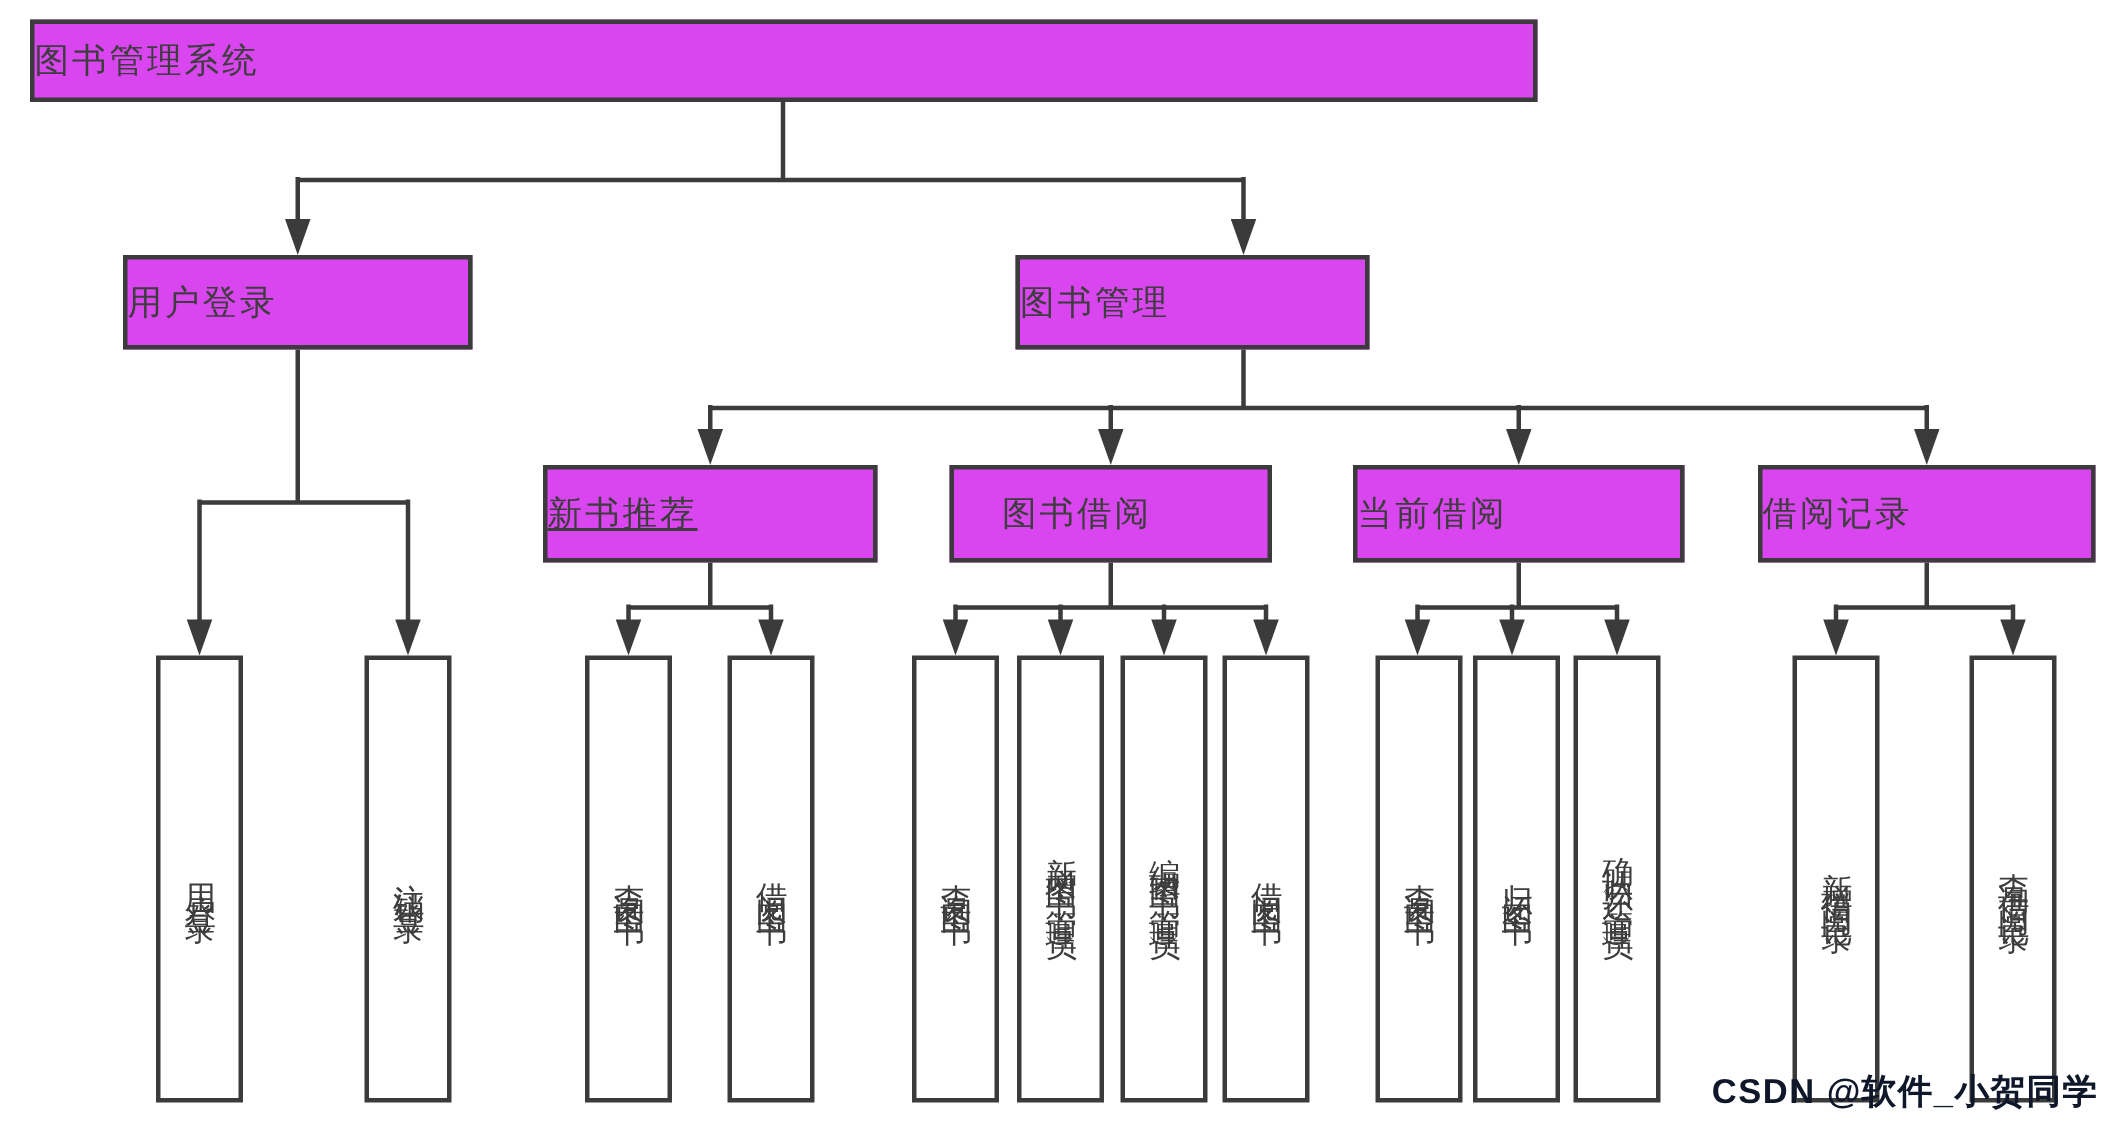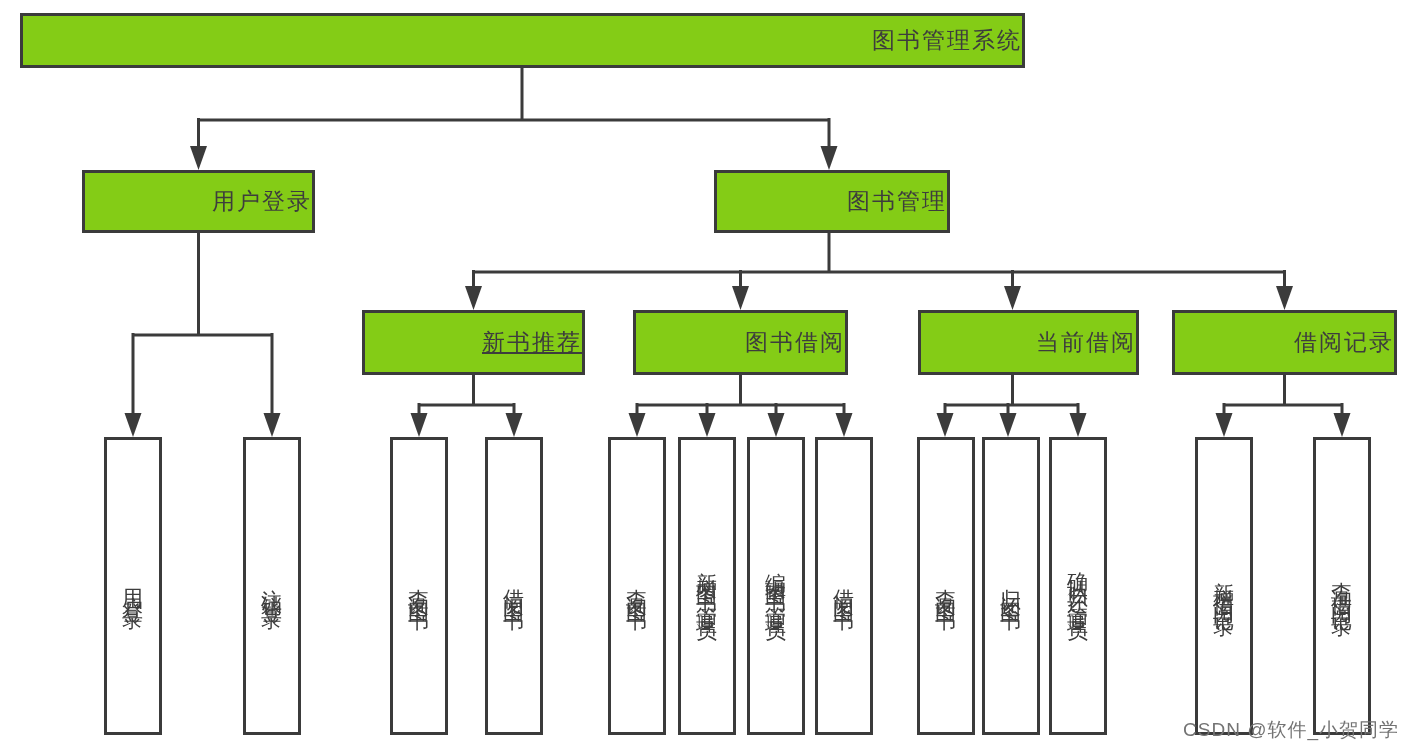--- a/index.html
+++ b/index.html
@@ -12,34 +12,34 @@
     overflow: hidden;
   }
   .wires {
     position: absolute;
     left: 0; top: 0;
     width: 1405px; height: 747px;
   }
   .box {
     position: absolute;
     box-sizing: border-box;
-    background: #84cc16;
+    background: #d946ef;
     border: 3px solid #3b3b3b;
     display: flex;
     align-items: center;
-    justify-content: flex-end;
+    justify-content: flex-start;
     color: #3d3d3d;
   }
   .hbox { font-size: 23px; letter-spacing: 2px; }
   .root-box { left: 20px;  top: 13px;  width: 1005px; height: 55px; }
   .n-user-login    { left: 82px;   top: 170px; width: 233px; height: 63px; }
-  .n-book-mgmt     { left: 714px;  top: 170px; width: 236px; height: 63px; padding-left: 48px; }
+  .n-book-mgmt     { left: 677px;  top: 170px; width: 236px; height: 63px; }
   .n-new-book-rec  { left: 362px;  top: 310px; width: 223px; height: 65px; text-decoration: underline; }
   .n-book-borrow   { left: 633px;  top: 310px; width: 215px; height: 65px; padding-left: 32px; }
-  .n-current-borrow{ left: 902px;  top: 310px; width: 221px; height: 65px; margin-left: 16px; }
+  .n-current-borrow{ left: 902px;  top: 310px; width: 221px; height: 65px; }
   .n-borrow-records{ left: 1172px; top: 310px; width: 225px; height: 65px; font-family: Liberation Serif, serif; }
   .leaf {
     position: absolute;
     box-sizing: border-box;
     top: 437px;
     width: 58px;
     height: 298px;
     background: #ffffff;
     border: 3px solid #3b3b3b;
     display: flex;
@@ -65,24 +65,25 @@
   .l-c4 { left: 815px; }
   .l-d1 { left: 917px; }
   .l-d2 { left: 982px; }
   .l-d3 { left: 1049px; }
   .l-e1 { left: 1195px; }
   .l-e2 { left: 1313px; }
   .watermark {
     position: absolute;
     right: 6px;
     bottom: 4px;
-    font-size: 19px;
-    color: #737373;
+    font-size: 23px;
+    color: #0f172a;
     letter-spacing: 1px;
     z-index: 5;
+    font-weight: bold;
   }
 </style>
 </head>
 <body>
 
 <div class="canvas">
 
   <svg class="wires" viewBox="0 0 1405 747" xmlns="http://www.w3.org/2000/svg">
 
     <g>

